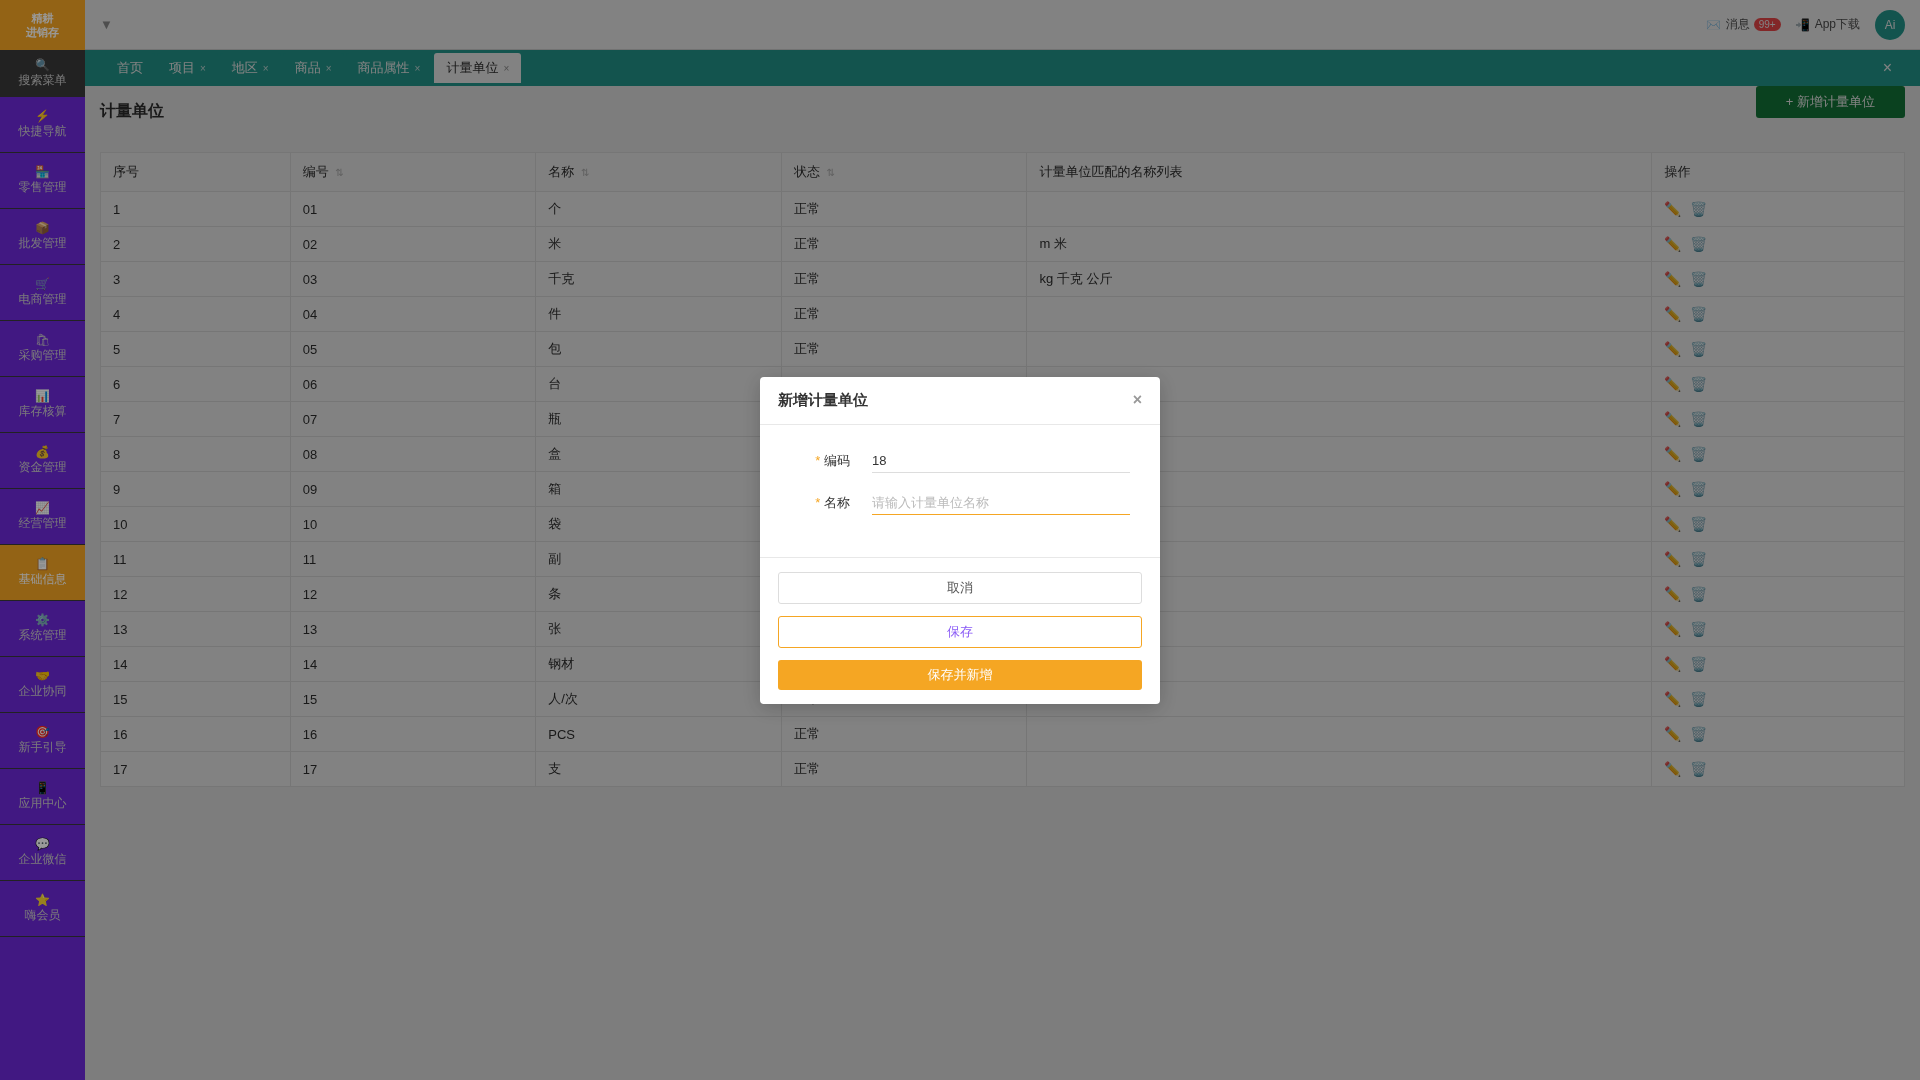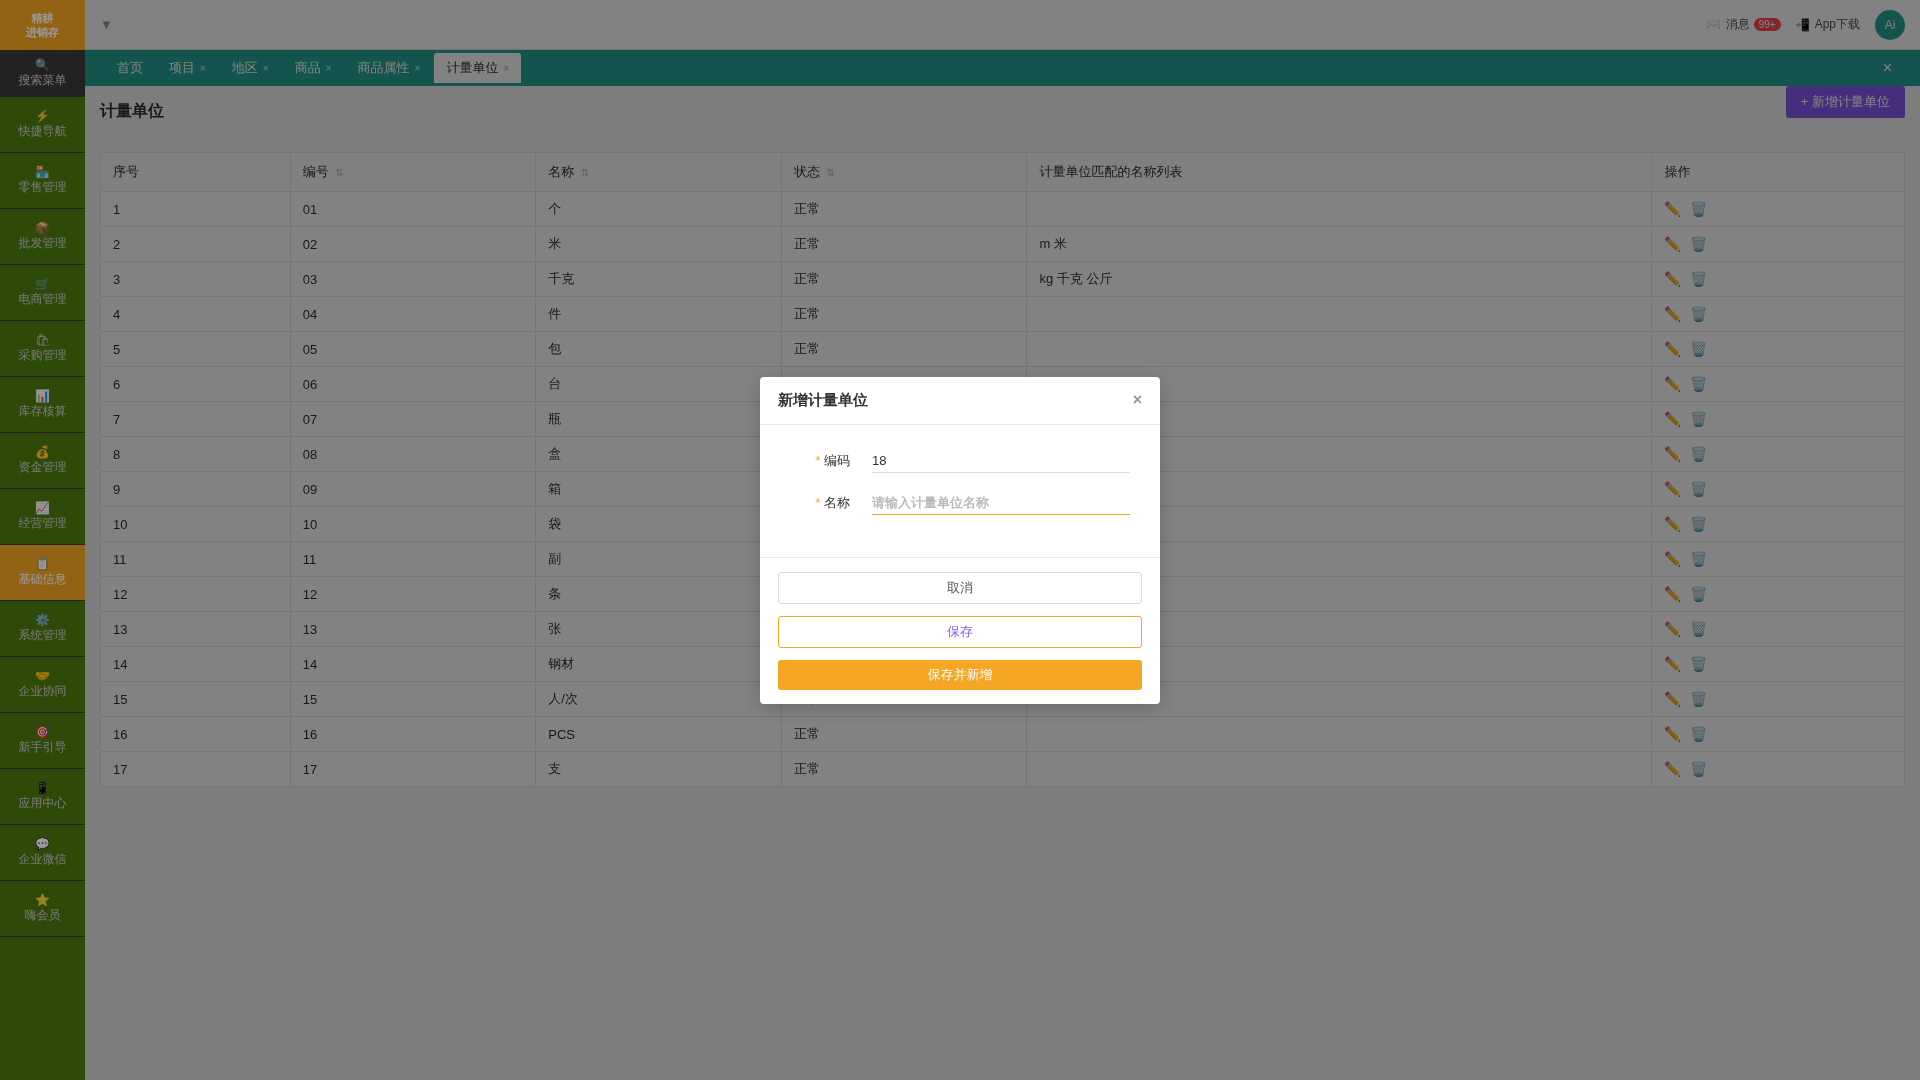--- a/index.html
+++ b/index.html
@@ -1,21 +1,21 @@
 <!DOCTYPE html>
 <html><head>
   <meta charset="utf-8">
   <style>
     * { box-sizing: border-box; margin: 0; padding: 0; }
     body { font-family: 'Microsoft YaHei', Arial, sans-serif; font-size: 13px; background: #f0f0f0; height: 1080px; width: 1920px; overflow: hidden; display: flex; }
 
     
     .sidebar {
       width: 85px;
-      background: #4d7c0f;
+      background: #6d28d9;
       height: 1080px;
       display: flex;
       flex-direction: column;
       flex-shrink: 0;
     }
     .sidebar-logo {
       background: #f5a623;
       height: 50px;
       display: flex;
       align-items: center;
@@ -106,24 +106,24 @@
     .page-title {
       font-size: 16px;
       font-weight: bold;
       color: #333;
       margin-bottom: 15px;
     }
 
     .add-btn {
       float: right;
       margin-top: -35px;
-      background: #8b5cf6;
+      background: #15803d;
       color: white;
       border: none;
-      padding: 7px 15px;
+      padding: 7px 30px;
       border-radius: 3px;
       cursor: pointer;
       font-size: 13px;
     }
 
     
     .data-table {
       width: 100%;
       background: white;
       border-collapse: collapse;
@@ -216,21 +216,20 @@
       flex: 1;
       border: none;
       border-bottom: 1px solid #ddd;
       padding: 4px 0;
       font-size: 13px;
       outline: none;
       color: #333;
     }
     .form-input.focused {
       border-bottom-color: #f5a623;
-      font-weight: bold;
     }
     .form-input::placeholder { color: #bbb; }
     .modal-footer {
       padding: 14px 18px;
       display: flex;
       justify-content: center;
       gap: 12px;
       border-top: 1px solid #e8e8e8;
       flex-direction: column;
     }

